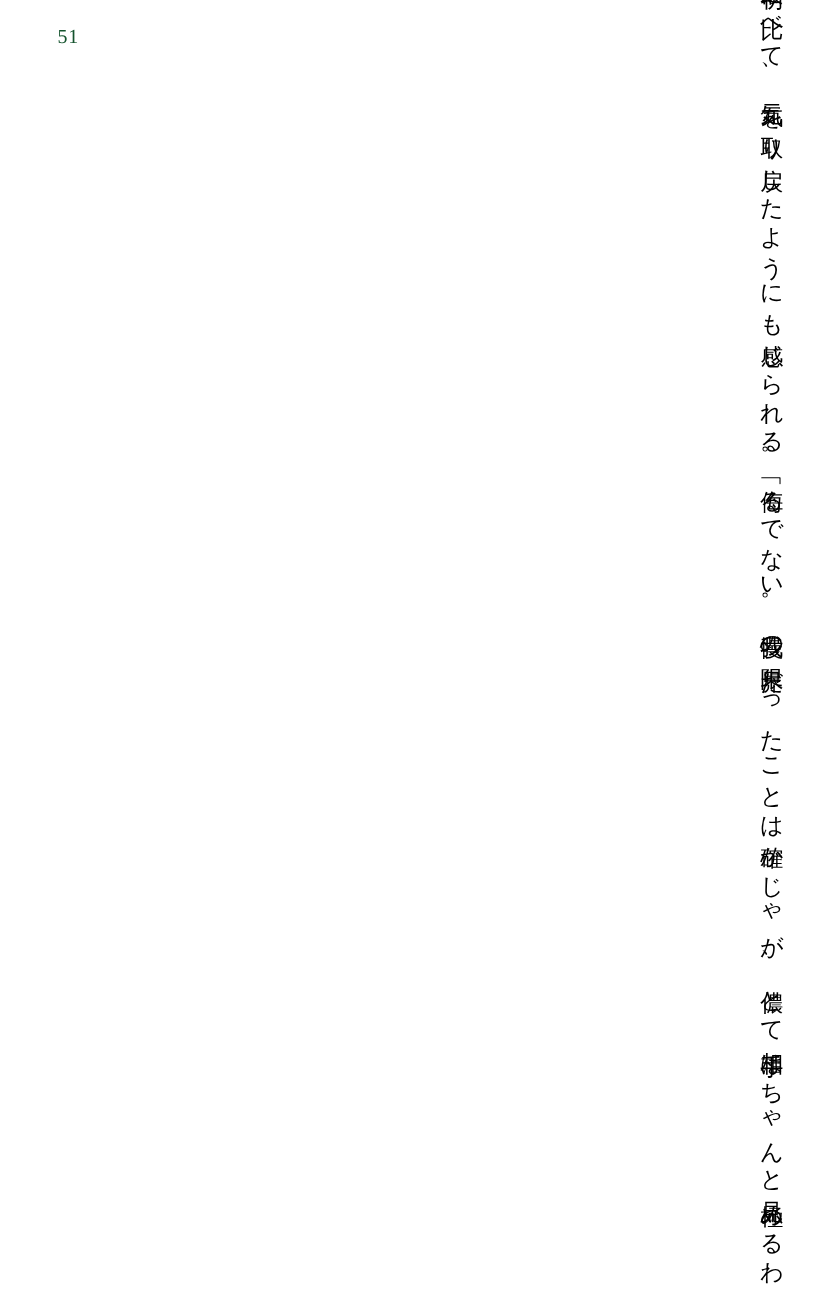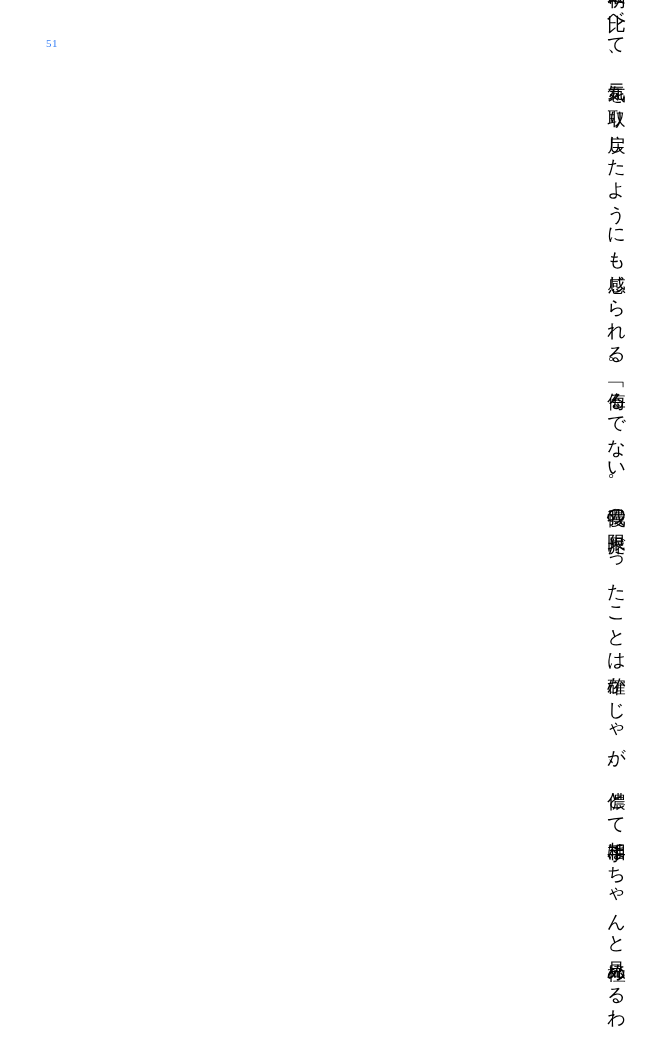--- a/index.html
+++ b/index.html
@@ -16,25 +16,25 @@
   }
   .page {
     position: relative;
     width: 669px;
     height: 1050px;
     box-sizing: border-box;
     background: #ffffff;
   }
   .page-number {
     position: absolute;
-    top: 37px;
+    top: 21px;
     left: 46px;
-    font-size: 11px;
+    font-size: 16px;
     letter-spacing: 0.5px;
-    color: #3b82f6;
+    color: #14532d;
     font-family: "Liberation Serif", "DejaVu Serif", serif;
   }
   .text-body {
     position: absolute;
     top: 58px;
     right: 44px;
     left: 44px;
     bottom: 30px;
     display: flex;
     flex-direction: row-reverse;

